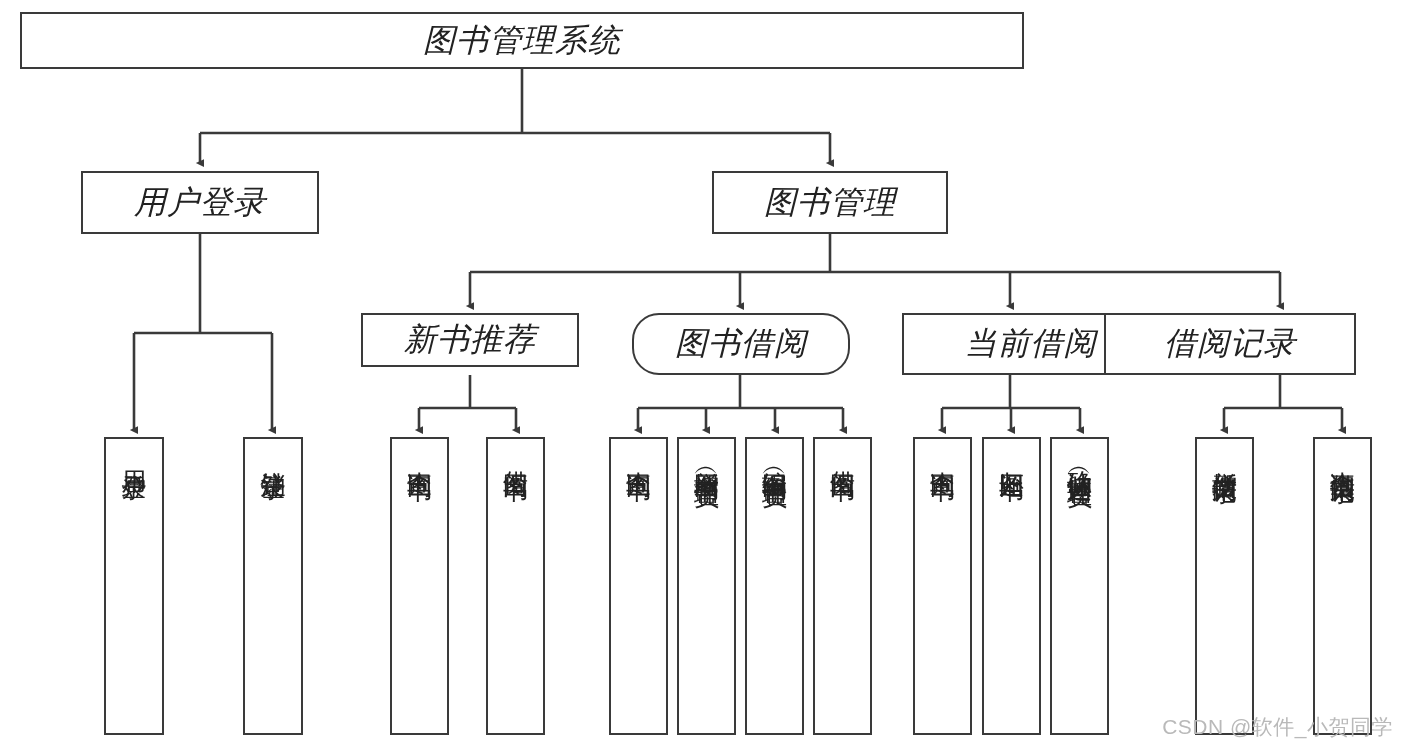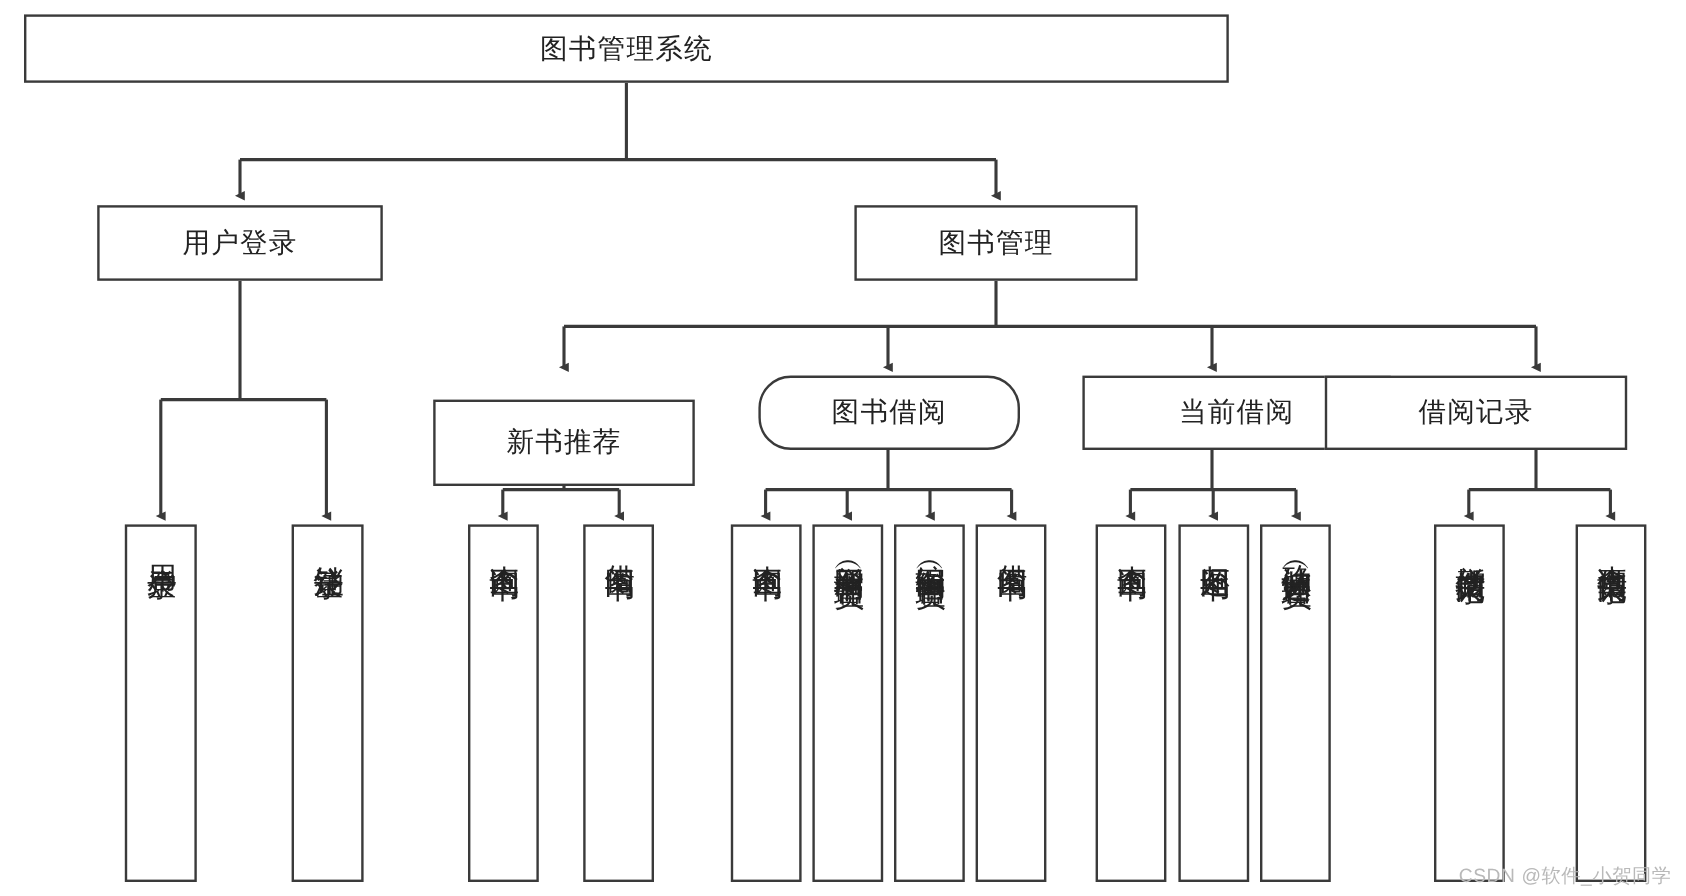--- a/index.html
+++ b/index.html
@@ -30,43 +30,44 @@
     position: absolute;
     box-sizing: border-box;
     border: 2.5px solid #3a3a3a;
     background: #ffffff;
     display: flex;
     align-items: center;
     justify-content: center;
     color: #222222;
   }
   .node.horiz {
-    font-size: 23px;
+    font-size: 32px;
     letter-spacing: 1px;
     line-height: 1.1;
+    font-style: italic;
   }
   .node.vert {
     padding-top: 12px;
     align-items: flex-start;
     justify-content: center;
   }
   .vert-label {
     writing-mode: vertical-rl;
     text-orientation: upright;
     font-size: 25px;
     line-height: 1.08;
     letter-spacing: 2px;
     white-space: nowrap;
     color: #222222;
   }
   .watermark {
     position: absolute;
     right: 12px;
     bottom: 6px;
-    font-size: 16px;
+    font-size: 21px;
     color: #b9b9b9;
     letter-spacing: 0.5px;
     white-space: nowrap;
     user-select: none;
   }
 </style>
 </head>
 <body>
 
 <div id="diagram">
@@ -125,21 +126,21 @@
     <span>图书管理系统</span>
   </div>
 
   <div class="node horiz" style="left:81px; top:171px; width:238px; height:63px;">
     <span>用户登录</span>
   </div>
   <div class="node horiz" style="left:712px; top:171px; width:236px; height:63px;text-align:right;">
     <span>图书管理</span>
   </div>
 
-  <div class="node horiz" style="left:361px; top:313px; width:218px; height:72px;margin-top:20px;">
+  <div class="node horiz" style="left:361px; top:313px; width:218px; height:54px;">
     <span>新书推荐</span>
   </div>
   <div class="node horiz" style="left:632px; top:313px; width:218px; height:62px;border-radius:27px;">
     <span>图书借阅</span>
   </div>
   <div class="node horiz" style="left:902px; top:313px; width:257px; height:62px;">
     <span>当前借阅</span>
   </div>
   <div class="node horiz" style="left:1104px; top:313px; width:252px; height:62px;">
     <span>借阅记录</span>

